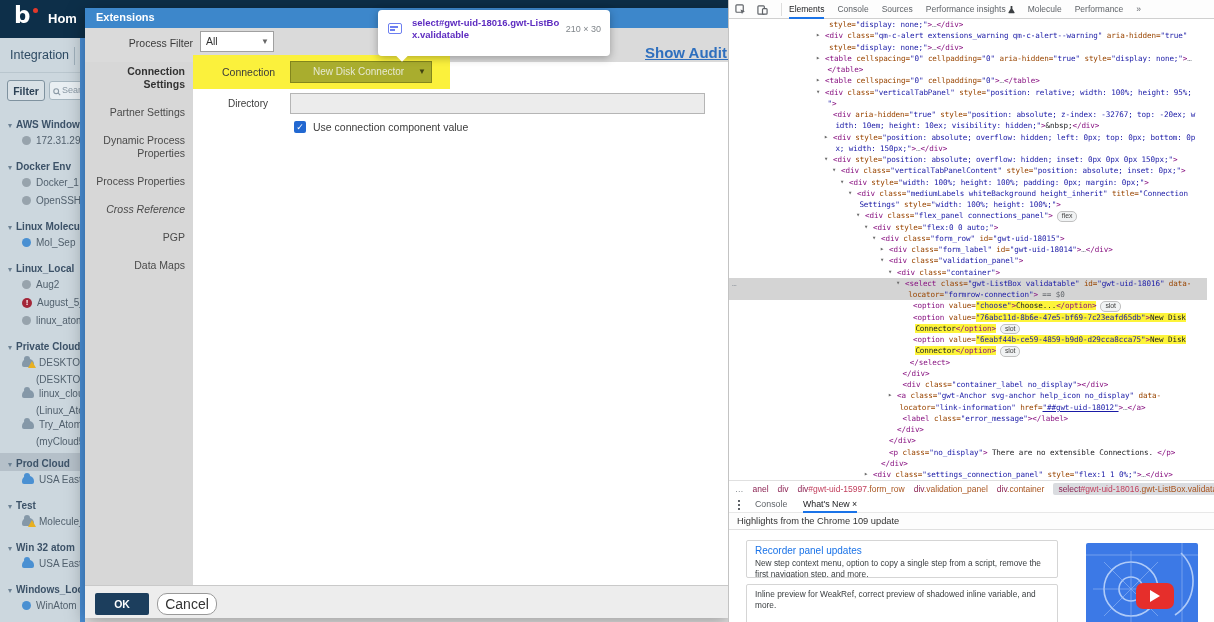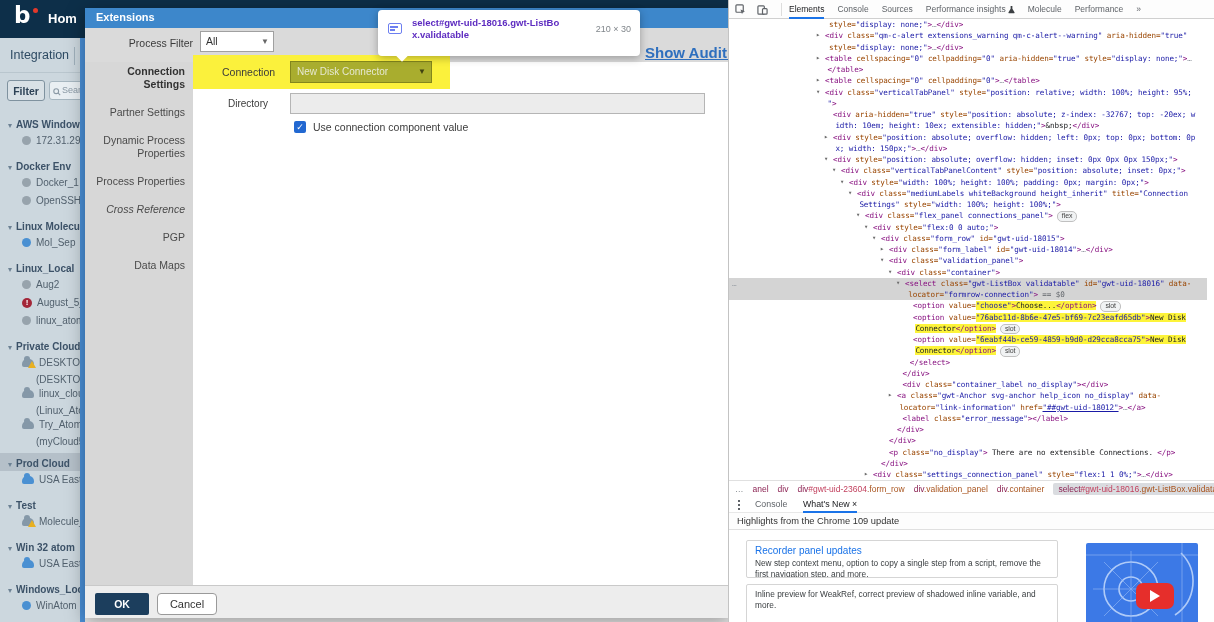--- a/index.html
+++ b/index.html
@@ -47,32 +47,32 @@
   .pf-label{position:absolute;left:20px;top:9px;width:88px;text-align:right;font-size:10.5px;color:#3b3b3b;}
   .pf-select{position:absolute;left:115px;top:3px;width:74px;height:21px;background:#fff;border:1px solid #a0a0a0;box-sizing:border-box;font-size:10.5px;color:#333;line-height:19px;padding-left:5px;}
   .pf-select .car{position:absolute;right:4px;top:0;color:#666;font-size:8px;}
   .audit-link{position:absolute;left:560px;top:16px;font-size:15px;font-weight:bold;color:#2e6fbe;text-decoration:underline;white-space:nowrap;}
   #dlg-tabs{left:85px;top:62px;width:108px;height:523px;background:#d7d7d7;z-index:6;}
   .dtab{width:96px;margin-left:4px;text-align:right;font-size:10.5px;color:#4a4a4a;line-height:13px;margin-bottom:15px;}
   .dtab.active{font-weight:bold;color:#333;}
   #dlg-content{left:193px;top:62px;width:537px;height:523px;background:#fff;z-index:6;}
   .hl-band{position:absolute;left:0px;top:-7px;width:257px;height:34px;background:#fbf13c;}
   .conn-label{position:absolute;left:29px;top:4px;font-size:10.5px;color:#3b3b3b;}
-  .conn-select{position:absolute;left:97px;top:-1px;width:142px;height:22px;background:#a9ad2e;border:1px solid #83861c;box-sizing:border-box;color:#e6e8d2;font-size:10px;line-height:20px;padding-left:6px;white-space:nowrap;overflow:hidden;}
+  .conn-select{position:absolute;left:97px;top:-1px;width:142px;height:22px;background:#a9ad2e;border:1px solid #83861c;box-sizing:border-box;color:#e6e8d2;font-size:10px;line-height:20px;padding-left:22px;white-space:nowrap;overflow:hidden;}
   .conn-select .car{position:absolute;right:5px;top:0;color:#3f4110;font-size:8px;}
   .dir-label{position:absolute;left:35px;top:36px;font-size:10px;color:#3b3b3b;}
   .dir-input{position:absolute;left:97px;top:31px;width:415px;height:21px;background:#ececec;border:1px solid #b5b5b5;box-sizing:border-box;}
   .chk{position:absolute;left:101px;top:59px;width:12px;height:12px;background:#2268d1;border-radius:2px;color:#fff;font-size:9px;line-height:12px;text-align:center;}
   .chk-label{position:absolute;left:120px;top:59px;font-size:10.5px;color:#3c3c3c;}
   #dlg-footer{left:85px;top:585px;width:645px;height:33px;background:#ededed;border-top:1px solid #c9c9c9;box-sizing:border-box;z-index:6;}
   .btn-ok{position:absolute;left:10px;top:7px;width:54px;height:22px;background:#1c3e5d;color:#fff;font-size:10.5px;font-weight:bold;text-align:center;line-height:22px;border-radius:2px;}
-  .btn-cancel{position:absolute;left:72px;top:7px;width:60px;height:22px;background:#fff;border:1px solid #9a9a9a;box-sizing:border-box;color:#333;font-size:11px;text-align:center;line-height:20px;border-radius:4px;}
+  .btn-cancel{position:absolute;left:72px;top:7px;width:60px;height:22px;background:#fff;border:1px solid #9a9a9a;box-sizing:border-box;color:#333;font-size:14px;text-align:center;line-height:20px;border-radius:10px;}
 
   
-  #inspect-tooltip{left:378px;top:10px;width:262px;height:46px;background:#fff;border-radius:4px;box-shadow:0 2px 8px rgba(0,0,0,.3);z-index:9;}
+  #inspect-tooltip{left:378px;top:10px;width:232px;height:46px;background:#fff;border-radius:4px;box-shadow:0 2px 8px rgba(0,0,0,.3);z-index:9;}
   #inspect-tooltip .tip-arrow{position:absolute;left:20px;bottom:-4px;width:8px;height:8px;background:#fff;transform:rotate(45deg);}
   .tip-icon{position:absolute;left:10px;top:13px;width:14px;height:11px;border:1.5px solid #6d7ff0;border-radius:2px;box-sizing:border-box;}
   .tip-icon::before{content:"";position:absolute;left:1px;top:2px;width:8px;height:1.5px;background:#6d7ff0;}
   .tip-icon::after{content:"";position:absolute;left:1px;top:5px;width:5px;height:1.5px;background:#6d7ff0;}
   .tip-text{position:absolute;left:34px;top:7px;width:150px;font-size:9.5px;font-weight:bold;color:#5d2bc0;line-height:12px;word-break:break-all;}
   .tip-size{position:absolute;right:9px;top:14px;font-size:9px;color:#80868b;}
 
   
   #devtools{left:728px;top:0;width:486px;height:622px;background:#fff;border-left:1px solid #c3c3c3;box-sizing:border-box;z-index:7;}
   #dt-toolbar{position:absolute;left:0;top:0;width:486px;height:19px;background:#fdfdfd;border-bottom:1px solid #d0d0d0;box-sizing:border-box;}
@@ -261,21 +261,21 @@
     <div id="el-tree">
         <div class="line" style="padding-left: 100px;"><span class="c-a">style=</span><span class="c-v">"display: none;"</span><span class="c-t">&gt;</span><span class="c-c">…</span><span class="c-t">&lt;/div&gt;</span></div>
         <div class="line" style="padding-left: 96px;"><span class="arr" style="left: 87px;">▸</span><span class="c-t">&lt;div</span><span class="c-a"> class=</span><span class="c-v">"qm-c-alert extensions_warning qm-c-alert--warning"</span><span class="c-a"> aria-hidden=</span><span class="c-v">"true"</span></div>
         <div class="line" style="padding-left: 100px;"><span class="c-a">style=</span><span class="c-v">"display: none;"</span><span class="c-t">&gt;</span><span class="c-c">…</span><span class="c-t">&lt;/div&gt;</span></div>
         <div class="line" style="padding-left: 96px;"><span class="arr" style="left: 87px;">▸</span><span class="c-t">&lt;table</span><span class="c-a"> cellspacing=</span><span class="c-v">"0"</span><span class="c-a"> cellpadding=</span><span class="c-v">"0"</span><span class="c-a"> aria-hidden=</span><span class="c-v">"true"</span><span class="c-a"> style=</span><span class="c-v">"display: none;"</span><span class="c-t">&gt;</span><span class="c-c">…</span></div>
         <div class="line" style="padding-left: 98.4px;"><span class="c-t">&lt;/table&gt;</span></div>
         <div class="line" style="padding-left: 96px;"><span class="arr" style="left: 87px;">▸</span><span class="c-t">&lt;table</span><span class="c-a"> cellspacing=</span><span class="c-v">"0"</span><span class="c-a"> cellpadding=</span><span class="c-v">"0"</span><span class="c-t">&gt;</span><span class="c-c">…</span><span class="c-t">&lt;/table&gt;</span></div>
         <div class="line" style="padding-left: 96px;"><span class="arr" style="left: 87px;">▾</span><span class="c-t">&lt;div</span><span class="c-a"> class=</span><span class="c-v">"verticalTabPanel"</span><span class="c-a"> style=</span><span class="c-v">"position: relative; width: 100%; height: 95%;</span></div>
         <div class="line" style="padding-left: 98.4px;"><span class="c-v">"</span><span class="c-t">&gt;</span></div>
         <div class="line" style="padding-left: 104px;"><span class="c-t">&lt;div</span><span class="c-a"> aria-hidden=</span><span class="c-v">"true"</span><span class="c-a"> style=</span><span class="c-v">"position: absolute; z-index: -32767; top: -20ex; w</span></div>
-        <div class="line" style="padding-left: 106.4px;"><span class="c-v">idth: 10em; height: 10ex; extensible: hidden;"</span><span class="c-t">&gt;</span><span class="c-x">&amp;nbsp;</span><span class="c-t">&lt;/div&gt;</span></div>
+        <div class="line" style="padding-left: 106.4px;"><span class="c-v">idth: 10em; height: 10ex; visibility: hidden;"</span><span class="c-t">&gt;</span><span class="c-x">&amp;nbsp;</span><span class="c-t">&lt;/div&gt;</span></div>
         <div class="line" style="padding-left: 104px;"><span class="arr" style="left: 95px;">▸</span><span class="c-t">&lt;div</span><span class="c-a"> style=</span><span class="c-v">"position: absolute; overflow: hidden; left: 0px; top: 0px; bottom: 0p</span></div>
         <div class="line" style="padding-left: 106.4px;"><span class="c-v">x; width: 150px;"</span><span class="c-t">&gt;</span><span class="c-c">…</span><span class="c-t">&lt;/div&gt;</span></div>
         <div class="line" style="padding-left: 104px;"><span class="arr" style="left: 95px;">▾</span><span class="c-t">&lt;div</span><span class="c-a"> style=</span><span class="c-v">"position: absolute; overflow: hidden; inset: 0px 0px 0px 150px;"</span><span class="c-t">&gt;</span></div>
         <div class="line" style="padding-left: 112px;"><span class="arr" style="left: 103px;">▾</span><span class="c-t">&lt;div</span><span class="c-a"> class=</span><span class="c-v">"verticalTabPanelContent"</span><span class="c-a"> style=</span><span class="c-v">"position: absolute; inset: 0px;"</span><span class="c-t">&gt;</span></div>
         <div class="line" style="padding-left: 120px;"><span class="arr" style="left: 111px;">▾</span><span class="c-t">&lt;div</span><span class="c-a"> style=</span><span class="c-v">"width: 100%; height: 100%; padding: 0px; margin: 0px;"</span><span class="c-t">&gt;</span></div>
         <div class="line" style="padding-left: 128px;"><span class="arr" style="left: 119px;">▾</span><span class="c-t">&lt;div</span><span class="c-a"> class=</span><span class="c-v">"mediumLabels whiteBackground height_inherit"</span><span class="c-a"> title=</span><span class="c-v">"Connection</span></div>
         <div class="line" style="padding-left: 130.4px;"><span class="c-v">Settings"</span><span class="c-a"> style=</span><span class="c-v">"width: 100%; height: 100%;"</span><span class="c-t">&gt;</span></div>
         <div class="line" style="padding-left: 136px;"><span class="arr" style="left: 127px;">▾</span><span class="c-t">&lt;div</span><span class="c-a"> class=</span><span class="c-v">"flex_panel connections_panel"</span><span class="c-t">&gt;</span><span class="badge">flex</span></div>
         <div class="line" style="padding-left: 144px;"><span class="arr" style="left: 135px;">▾</span><span class="c-t">&lt;div</span><span class="c-a"> style=</span><span class="c-v">"flex:0 0 auto;"</span><span class="c-t">&gt;</span></div>
         <div class="line" style="padding-left: 152px;"><span class="arr" style="left: 143px;">▾</span><span class="c-t">&lt;div</span><span class="c-a"> class=</span><span class="c-v">"form_row"</span><span class="c-a"> id=</span><span class="c-v">"gwt-uid-18015"</span><span class="c-t">&gt;</span></div>
@@ -299,21 +299,21 @@
         <div class="line" style="padding-left: 160px;"><span class="c-t">&lt;/div&gt;</span></div>
         <div class="line" style="padding-left: 160px;"><span class="c-t">&lt;p</span><span class="c-a"> class=</span><span class="c-v">"no_display"</span><span class="c-t">&gt;</span><span class="c-x"> There are no extensible Connections. </span><span class="c-t">&lt;/p&gt;</span></div>
         <div class="line" style="padding-left: 152px;"><span class="c-t">&lt;/div&gt;</span></div>
         <div class="line" style="padding-left: 144px;"><span class="arr" style="left: 135px;">▸</span><span class="c-t">&lt;div</span><span class="c-a"> class=</span><span class="c-v">"settings_connection_panel"</span><span class="c-a"> style=</span><span class="c-v">"flex:1 1 0%;"</span><span class="c-t">&gt;</span><span class="c-c">…</span><span class="c-t">&lt;/div&gt;</span></div>
       </div>
 
     <div id="dt-crumbs">
         <span class="crumb"><span class="b-e">…</span></span>
         <span class="crumb"><span class="b-t">anel</span></span>
         <span class="crumb"><span class="b-t">div</span></span>
-        <span class="crumb"><span class="b-t">div</span><span class="b-i">#gwt-uid-23604</span><span class="b-c">.form_row</span></span>
+        <span class="crumb"><span class="b-t">div</span><span class="b-i">#gwt-uid-15997</span><span class="b-c">.form_row</span></span>
         <span class="crumb"><span class="b-t">div</span><span class="b-c">.validation_panel</span></span>
         <span class="crumb"><span class="b-t">div</span><span class="b-c">.container</span></span>
         <span class="crumb sel"><span class="b-t">select</span><span class="b-i">#gwt-uid-18016</span><span class="b-c">.gwt-ListBox.validatable</span></span>
       </div>
     <div id="dt-drawer-tabs">
       <span class="kebab"></span>
       <span class="drawer-tab" style="left:26px">Console</span>
       <span class="drawer-tab active" style="left:74px"><span>What's New</span> <span>×</span></span>
     </div>
     <div id="dt-highlights">Highlights from the Chrome 109 update</div>

